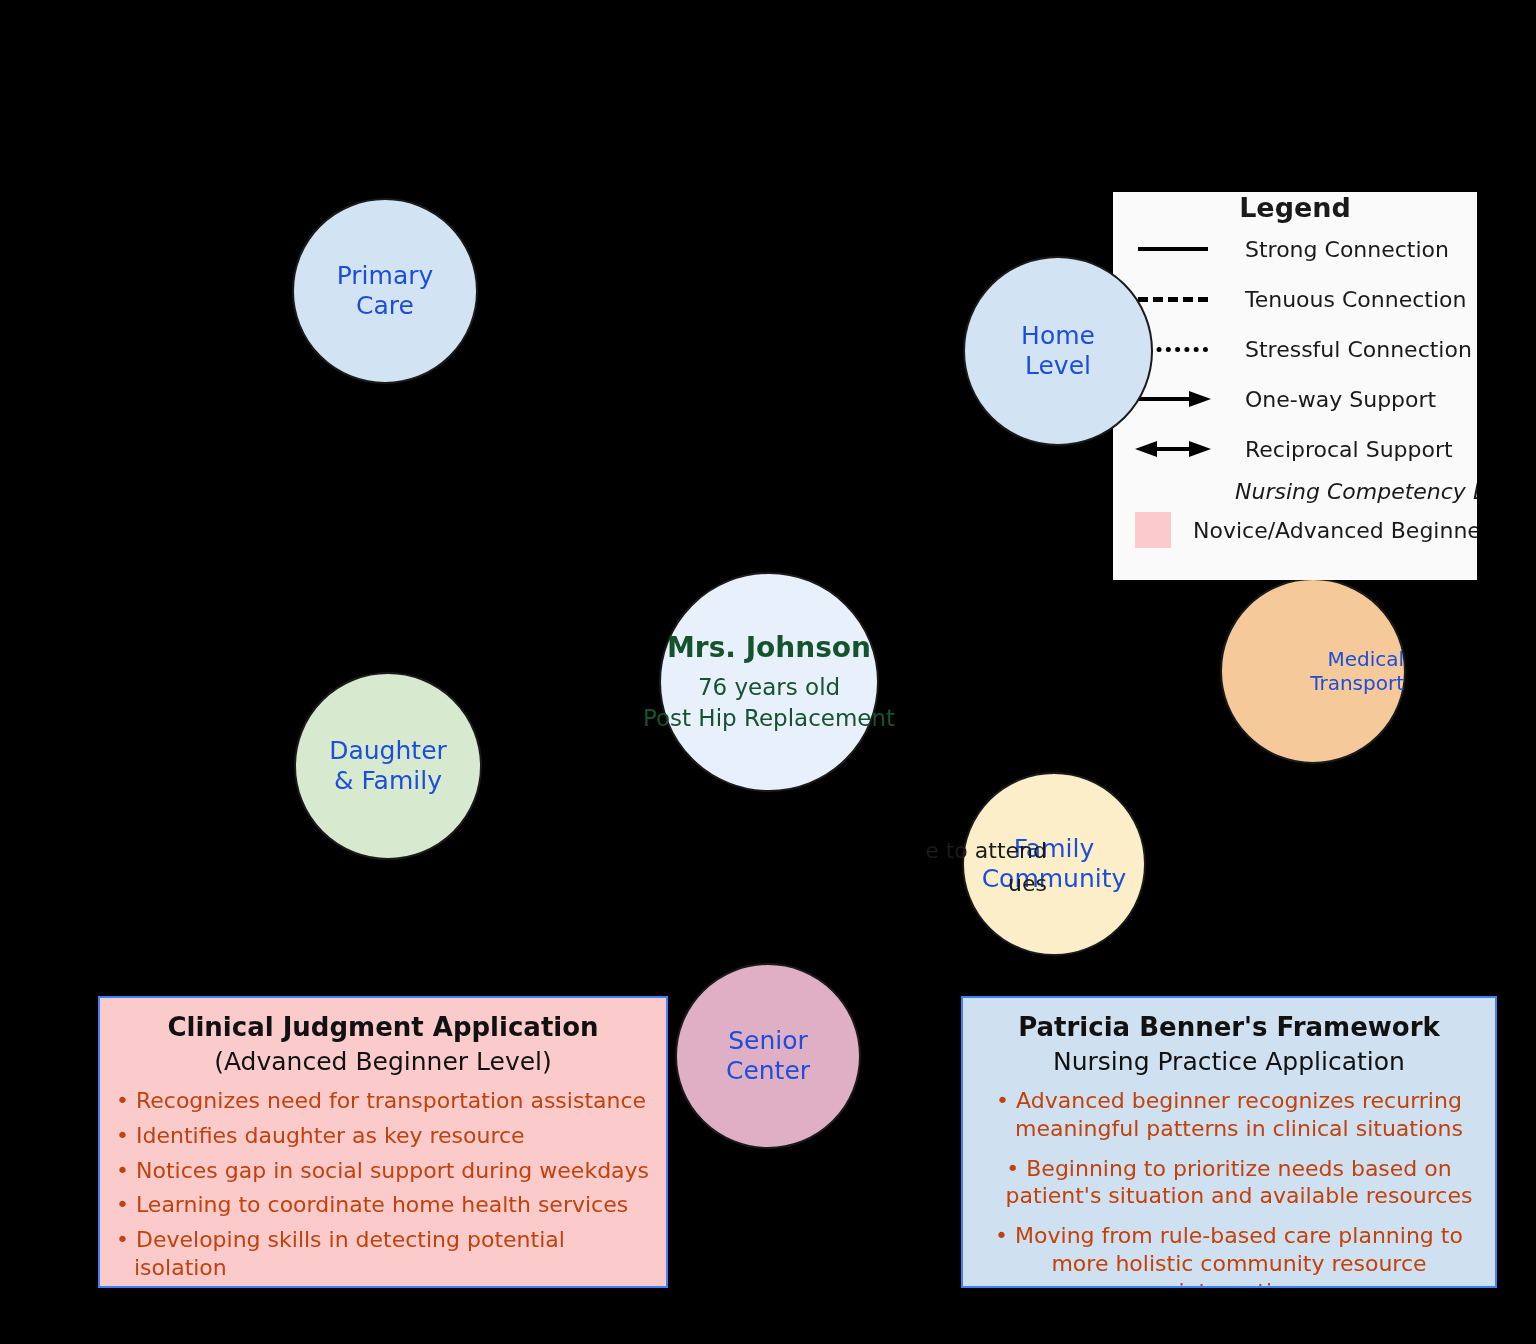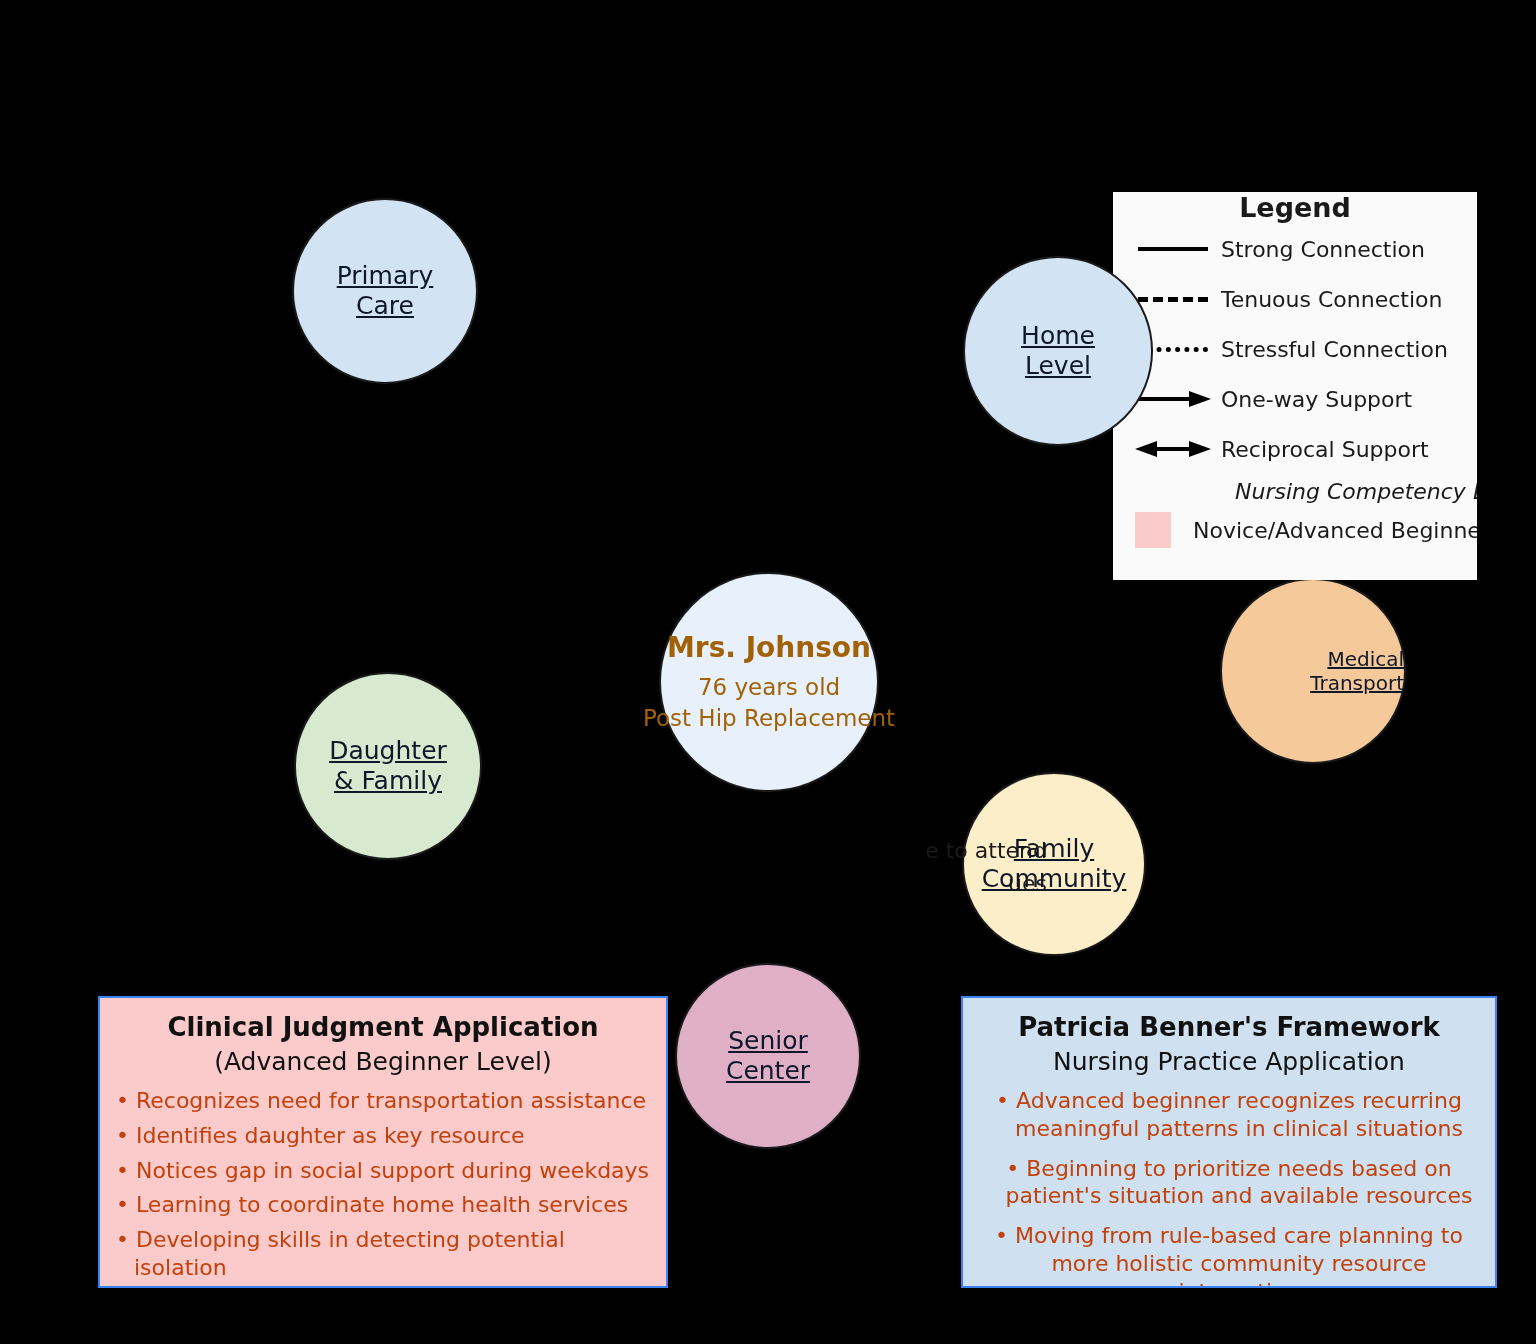--- a/index.html
+++ b/index.html
@@ -24,22 +24,21 @@
   .node {
     position: absolute;
     border-radius: 50%;
     border: 2px solid #1a1a1a;
     display: flex;
     flex-direction: column;
     align-items: center;
     justify-content: center;
     text-align: center;
     line-height: 1.22;
-    color: #0f172a;
-    text-decoration: underline;
+    color: #1d4ed8;
   }
   .node .ln {
     white-space: nowrap;
   }
 
   #node-primary-care {
     left: 292px; top: 198px; width: 186px; height: 186px;
     background: #d2e3f3;
     font-size: 25px;
   }
@@ -79,21 +78,21 @@
     left: 659px; top: 572px; width: 220px; height: 220px;
     border-radius: 50%;
     background: #e8f1fb;
     border: 2px solid #1a1a1a;
     display: flex;
     flex-direction: column;
     align-items: center;
     justify-content: center;
     text-align: center;
     z-index: 30;
-    color: #a16207;
+    color: #14532d;
   }
   #node-patient .pname {
     font-size: 28px;
     font-weight: bold;
     white-space: nowrap;
     margin-bottom: 8px;
   }
   #node-patient .pline {
     font-size: 23px;
     white-space: nowrap;
@@ -131,20 +130,21 @@
     text-align: center;
     font-size: 27px;
     font-weight: bold;
     color: #1a1a1a;
   }
   .legend-row {
     display: flex;
     align-items: center;
     height: 48px;
     margin-top: 2px;
+    gap: 24px;
   }
   .legend-key {
     width: 108px;
     flex: 0 0 108px;
     display: flex;
     align-items: center;
     justify-content: center;
     padding-left: 12px;
   }
   .legend-label {

